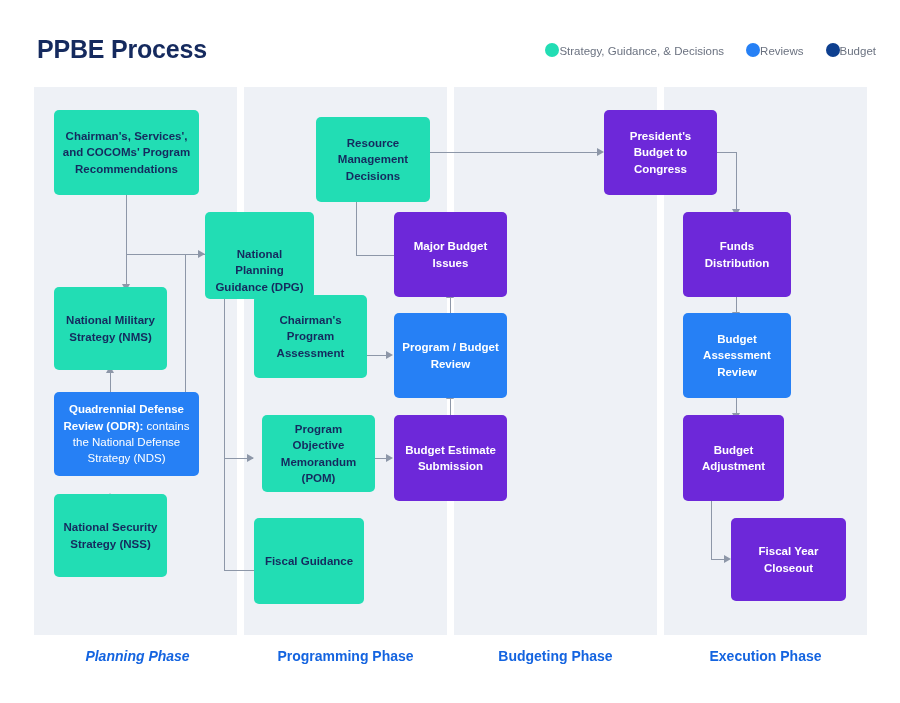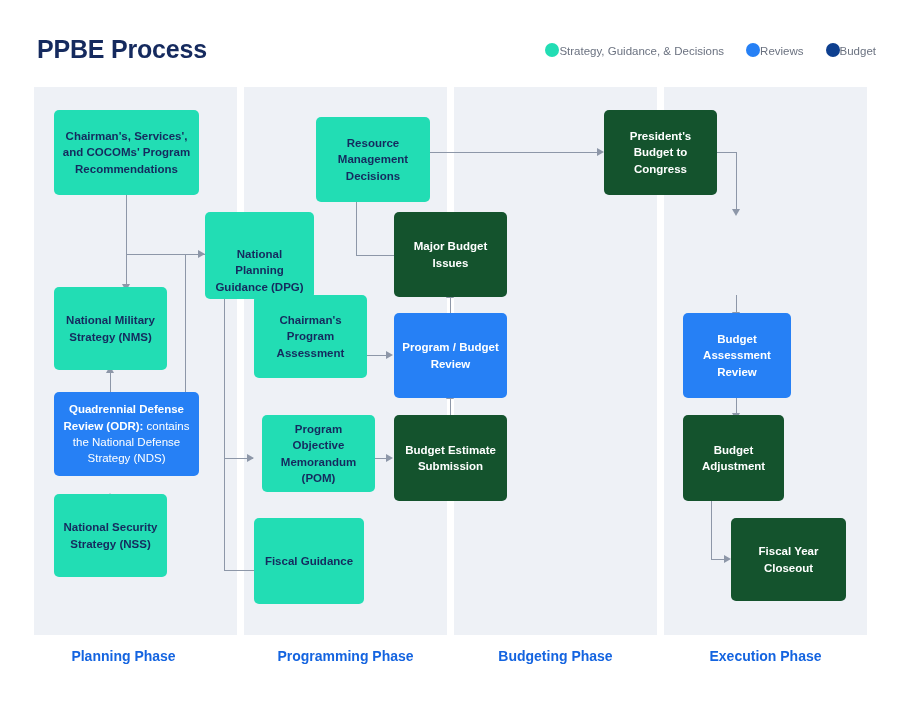--- a/index.html
+++ b/index.html
@@ -44,21 +44,21 @@
     display:flex;align-items:center;justify-content:center;
     text-align:center;
     font-size:11.5px;font-weight:bold;
     line-height:1.42;
     padding:4px 6px;
     box-sizing:border-box;
     z-index:5;
   }
   .node.teal{background:#22ddb4;color:#152a5e;}
   .node.blue{background:#2680f5;color:#ffffff;}
-  .node.navy{background:#14532d;color:#ffffff;}
+  .node.navy{background:#6d28d9;color:#ffffff;}
   .node .inner{width:100%;}
   .node .reg{font-weight:normal;}
 
   
   .ln{position:absolute;background:#8d97a8;z-index:2;}
   .lnh{height:1.4px;}
   .lnv{width:1.4px;}
   .arw{position:absolute;width:0;height:0;z-index:3;}
   .arw-r{border-top:4.5px solid transparent;border-bottom:4.5px solid transparent;border-left:7px solid #8d97a8;}
   .arw-u{border-left:4.5px solid transparent;border-right:4.5px solid transparent;border-bottom:7px solid #8d97a8;}
@@ -179,28 +179,31 @@
   <div class="node blue" style="left:394px;top:313px;width:113px;height:85px;">
     <span class="inner">Program / Budget Review</span>
   </div>
   <div class="node navy" style="left:394px;top:415px;width:113px;height:86px;">
     <span class="inner">Budget Estimate Submission</span>
   </div>
 
   <div class="node navy" style="left:604px;top:110px;width:113px;height:85px;">
     <span class="inner">President's Budget to Congress</span>
   </div>
+  <div class="node navy" style="left:683px;top:212px;width:108px;height:85px;">
+    <span class="inner">Funds Distribution</span>
+  </div>
   <div class="node blue" style="left:683px;top:313px;width:108px;height:85px;">
     <span class="inner">Budget Assessment Review</span>
   </div>
   <div class="node navy" style="left:683px;top:415px;width:101px;height:86px;">
     <span class="inner">Budget Adjustment</span>
   </div>
   <div class="node navy" style="left:731px;top:518px;width:115px;height:83px;">
     <span class="inner">Fiscal Year Closeout</span>
   </div>
 
-  <div class="phase-label" style="left:22px;  width:203px;">Planning Phase</div>
+  <div class="phase-label" style="left:36px;  width:203px;font-style:italic;">Planning Phase</div>
   <div class="phase-label" style="left:244px; width:203px;">Programming Phase</div>
   <div class="phase-label" style="left:454px; width:203px;">Budgeting Phase</div>
   <div class="phase-label" style="left:664px; width:203px;">Execution Phase</div>
 
 </div>
 
 </body></html>

